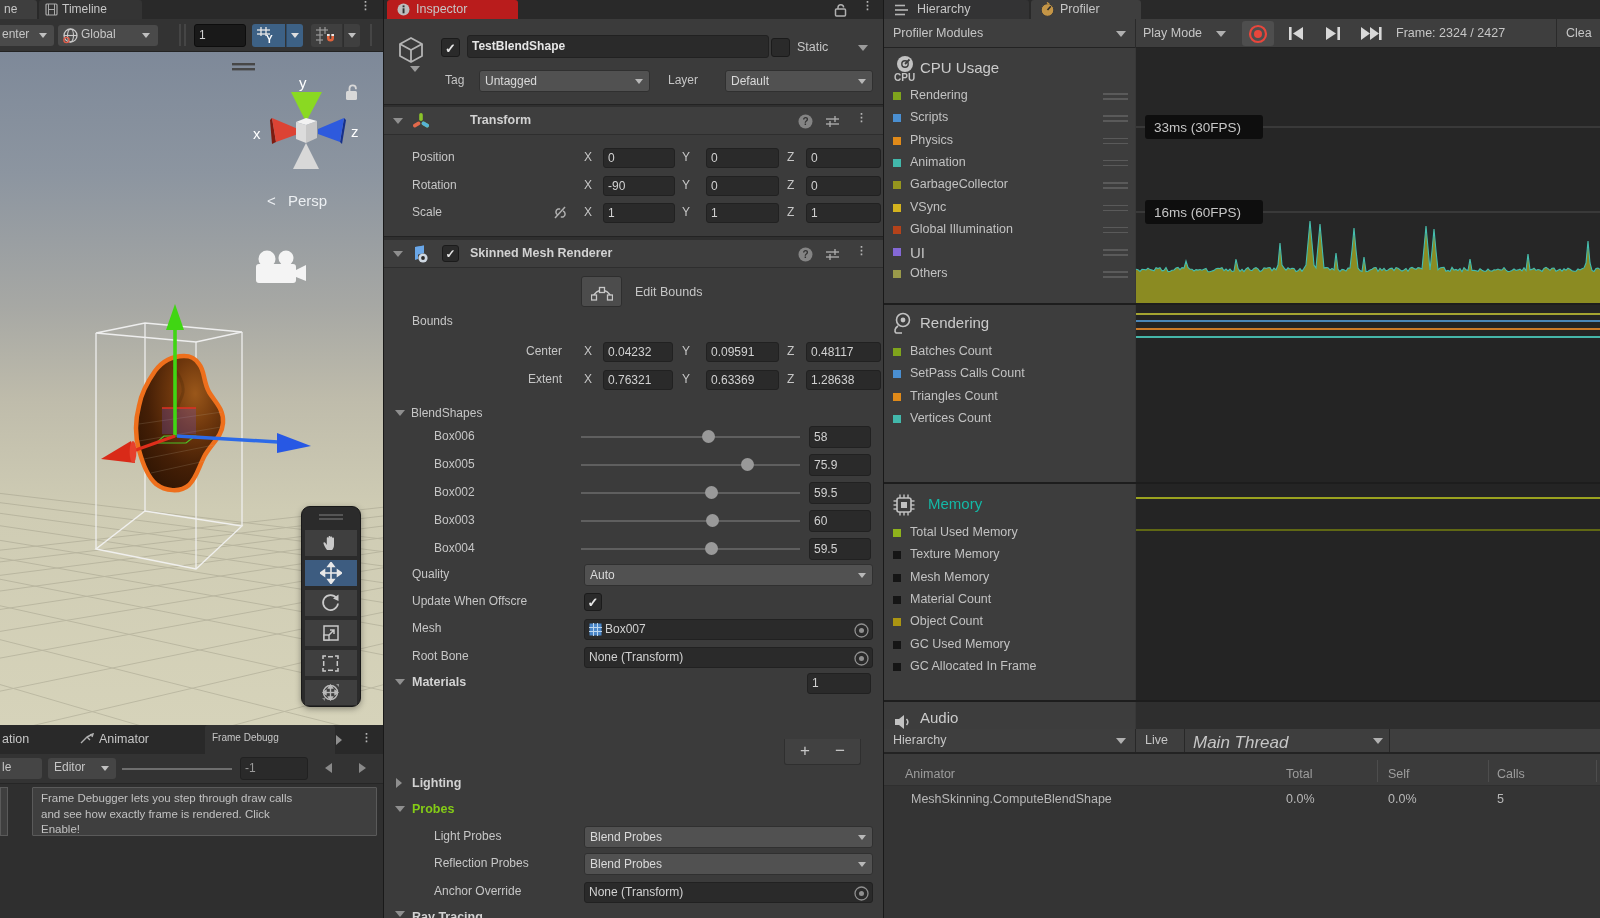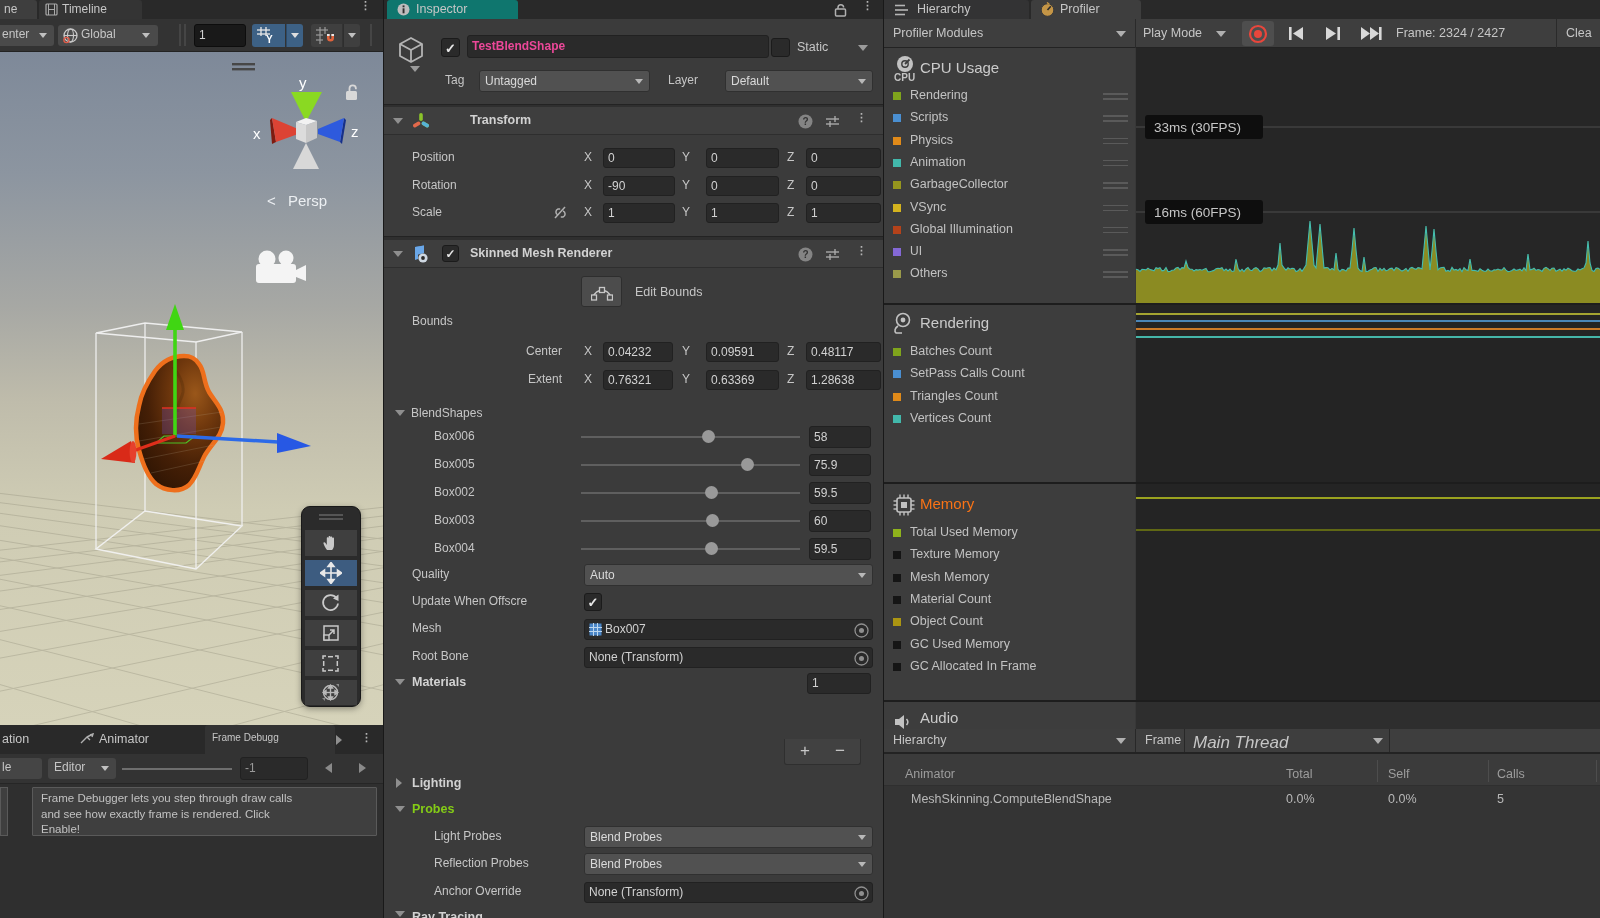--- a/index.html
+++ b/index.html
@@ -304,21 +304,21 @@
     <div class="abs" style="left:32px;top:62px;width:345px;height:49px;background:#3f3f3f;border:1px solid #5a5a5a;border-radius:1px;">
       <div class="abs" style="left:8px;top:3px;color:#c2c2c2;font-size:11.5px;line-height:15.5px;white-space:nowrap;">Frame Debugger lets you step through draw calls<br>and see how exactly frame is rendered. Click<br>Enable!</div>
     </div>
   </div>
 </div>
 
 <div class="abs" style="left:383px;top:0;width:1px;height:918px;background:#191919;"></div>
 
 <div class="abs" style="left:384px;top:0;width:499px;height:918px;background:#3b3b3b;overflow:hidden;">
   <div class="abs" style="left:0;top:0;width:499px;height:19px;background:#292929;"></div>
-  <div class="abs" style="left:3px;top:0;width:131px;height:19px;background:#0f766e;border-radius:3px 3px 0 0;">
+  <div class="abs" style="left:3px;top:0;width:131px;height:19px;background:#b91c1c;border-radius:3px 3px 0 0;">
     <svg class="abs" style="left:10px;top:3px" width="13" height="13" viewBox="0 0 13 13">
       <circle cx="6.5" cy="6.5" r="6" fill="#bdbdbd"></circle>
       <rect x="5.6" y="5.3" width="1.9" height="5" fill="#2e2e2e"></rect>
       <rect x="5.6" y="2.4" width="1.9" height="1.9" fill="#2e2e2e"></rect>
     </svg>
     <div class="abs txt" style="left:29px;top:2px;font-size:12.5px;">Inspector</div>
   </div>
   <svg class="abs" style="left:450px;top:3px" width="13" height="14" viewBox="0 0 13 14">
     <rect x="1.5" y="6" width="10" height="7" rx="1" fill="none" stroke="#b0b0b0" stroke-width="1.5"></rect>
     <path d="M4 6 v-1.5 a2.8 2.8 0 0 1 5.6 0" fill="none" stroke="#b0b0b0" stroke-width="1.5"></path>
@@ -328,21 +328,21 @@
   <svg class="abs" style="left:13px;top:36px" width="28" height="28" viewBox="0 0 28 28">
     <g fill="none" stroke="#b4b4b4" stroke-width="1.8" stroke-linejoin="round">
       <path d="M14 2 L25 8 L25 20 L14 26 L3 20 L3 8 Z"></path>
       <path d="M3 8 L14 14 L25 8 M14 14 L14 26"></path>
     </g>
   </svg>
   <div class="abs" style="left:26px;top:66px;width:0;height:0;border-left:5px solid transparent;border-right:5px solid transparent;border-top:6px solid #9b9b9b;"></div>
   <div class="abs chk" style="left:57px;top:38px;width:19px;height:19px;">
       <div class="tick" style="margin-top:2px;">✓</div>
     </div>
-  <div class="abs field" style="left:83px;top:35px;width:302px;height:23px;line-height:21px;font-weight:bold;color:#ec4899;">TestBlendShape</div>
+  <div class="abs field" style="left:83px;top:35px;width:302px;height:23px;line-height:21px;font-weight:bold;color:#e5e5e5;">TestBlendShape</div>
   <div class="abs chk" style="left:387px;top:38px;width:19px;height:19px;"></div>
   <div class="abs txt" style="left:413px;top:40px;font-size:12.5px;">Static</div>
   <div class="abs" style="left:474px;top:45px;width:0;height:0;border-left:5px solid transparent;border-right:5px solid transparent;border-top:6px solid #9b9b9b;"></div>
   <div class="abs txt" style="left:61px;top:73px;">Tag</div>
   <div class="abs drop" style="left:95px;top:70px;width:171px;height:22px;line-height:20px;">Untagged<span class="ar"></span></div>
   <div class="abs txt" style="left:284px;top:73px;">Layer</div>
   <div class="abs drop" style="left:341px;top:70px;width:148px;height:22px;line-height:20px;">Default<span class="ar"></span></div>
 
   <div class="abs" style="left:0;top:104px;width:499px;height:3px;background:#2f2f2f;border-top:1px solid #232323;"></div>
   <div class="abs" style="left:0;top:107px;width:499px;height:28px;background:#3e3e3e;border-bottom:1px solid #2e2e2e;">
@@ -607,21 +607,21 @@
   <div class="abs" style="left:219px;top:187.20000000000002px;width:25px;height:1.5px;background:#5a5a5a;"></div>
   <div class="abs sq" style="left:9px;top:203.50000000000003px;background:#d4b31e;"></div>
   <div class="abs txt" style="left:26px;top:199.50000000000003px;font-size:12.5px;color:#c2c2c2;">VSync</div>
   <div class="abs" style="left:219px;top:204.50000000000003px;width:25px;height:1.5px;background:#5a5a5a;"></div>
   <div class="abs" style="left:219px;top:209.50000000000003px;width:25px;height:1.5px;background:#5a5a5a;"></div>
   <div class="abs sq" style="left:9px;top:225.80000000000004px;background:#b4421a;"></div>
   <div class="abs txt" style="left:26px;top:221.80000000000004px;font-size:12.5px;color:#c2c2c2;">Global Illumination</div>
   <div class="abs" style="left:219px;top:226.80000000000004px;width:25px;height:1.5px;background:#5a5a5a;"></div>
   <div class="abs" style="left:219px;top:231.80000000000004px;width:25px;height:1.5px;background:#5a5a5a;"></div>
   <div class="abs sq" style="left:9px;top:248.10000000000005px;background:#8468d6;"></div>
-  <div class="abs txt" style="left:26px;top:244.10000000000005px;font-size:12px;color:#c2c2c2;">UI</div>
+  <div class="abs txt" style="left:26px;top:244.10000000000005px;font-size:15px;color:#c2c2c2;">UI</div>
   <div class="abs" style="left:219px;top:249.10000000000005px;width:25px;height:1.5px;background:#5a5a5a;"></div>
   <div class="abs" style="left:219px;top:254.10000000000005px;width:25px;height:1.5px;background:#5a5a5a;"></div>
   <div class="abs sq" style="left:9px;top:270.40000000000003px;background:#9a9a4a;"></div>
   <div class="abs txt" style="left:26px;top:266.40000000000003px;font-size:12.5px;color:#c2c2c2;">Others</div>
   <div class="abs" style="left:219px;top:271.40000000000003px;width:25px;height:1.5px;background:#5a5a5a;"></div>
   <div class="abs" style="left:219px;top:276.40000000000003px;width:25px;height:1.5px;background:#5a5a5a;"></div>
   <svg class="abs" style="left:0;top:0" width="716" height="918" viewBox="0 0 716 918">
     <line x1="252" y1="127" x2="716" y2="127" stroke="#4d4d4d" stroke-width="1"></line>
     <line x1="252" y1="212" x2="716" y2="212" stroke="#4d4d4d" stroke-width="1"></line>
     <polygon points="252,303 252,269.3 254,269.8 256,271.4 258,269.3 260,269.5 262,269.9 264,268.1 266,269.6 268,270.1 270,270.8 272,267.7 274,268.6 276,267.7 278,270.9 280,270.4 282,267.5 284,271.6 286,271.5 288,270.2 290,270.0 292,268.0 294,267.4 296,269.6 298,267.6 300,268.1 302,261.0 304,267.4 306,269.3 308,269.2 310,271.0 312,269.6 314,270.1 316,269.5 318,270.2 320,269.3 322,268.5 324,271.7 326,271.7 328,271.0 330,270.4 332,268.7 334,268.3 336,268.6 338,267.6 340,270.7 342,269.1 344,271.0 346,269.0 348,271.5 350,271.0 352,259.0 354,268.2 356,271.3 358,269.4 360,271.6 362,269.0 364,267.6 366,270.1 368,270.7 370,268.5 372,267.7 374,268.8 376,271.5 378,270.6 380,267.8 382,268.4 384,267.7 386,267.6 388,270.8 390,268.1 392,269.8 394,265.0 396,243.0 398,265.0 400,267.9 402,270.1 404,267.8 406,269.2 408,268.2 410,268.5 412,271.6 414,270.8 416,268.6 418,271.2 420,268.2 422,265.0 424,243.0 426,221.0 428,243.0 430,265.0 432,268.0 434,246.0 436,224.0 438,246.0 440,268.0 442,267.6 444,267.7 446,269.9 448,268.4 450,269.9 452,253.0 454,269.3 456,271.5 458,269.4 460,269.8 462,271.1 464,268.1 466,268.0 468,250.0 470,228.0 472,250.0 474,268.1 476,270.6 478,271.4 480,257.0 482,271.5 484,271.2 486,270.0 488,269.2 490,267.8 492,267.5 494,271.5 496,268.3 498,270.4 500,268.4 502,270.9 504,269.9 506,268.6 508,268.1 510,270.5 512,267.6 514,268.3 516,269.8 518,271.1 520,270.0 522,268.5 524,271.3 526,268.2 528,267.4 530,268.5 532,269.3 534,267.6 536,268.1 538,268.9 540,248.0 542,226.0 544,248.0 546,270.0 548,251.0 550,229.0 552,251.0 554,269.9 556,267.9 558,267.5 560,267.4 562,271.3 564,270.4 566,271.5 568,267.4 570,270.1 572,269.4 574,270.5 576,268.7 578,271.7 580,267.6 582,269.7 584,270.5 586,259.0 588,270.5 590,270.4 592,270.8 594,271.3 596,268.8 598,270.3 600,271.3 602,271.1 604,269.1 606,270.8 608,271.1 610,269.8 612,270.0 614,269.0 616,269.9 618,270.0 620,267.7 622,270.1 624,271.7 626,271.2 628,270.5 630,269.0 632,270.5 634,269.9 636,269.2 638,271.0 640,267.7 642,270.6 644,254.0 646,269.9 648,269.4 650,268.3 652,270.4 654,269.5 656,270.0 658,271.4 660,268.4 662,267.3 664,268.6 666,270.3 668,268.2 670,268.0 672,271.3 674,270.2 676,269.2 678,271.2 680,268.7 682,270.2 684,268.2 686,269.2 688,270.8 690,271.3 692,271.2 694,269.0 696,269.9 698,268.7 700,267.9 702,263.0 704,241.0 706,263.0 708,270.4 710,271.5 712,268.5 714,268.0 716,269.3 716,303" fill="#8b8b22"></polygon>
@@ -668,21 +668,21 @@
         <line x1="12" y1="19" x2="12" y2="22.5"></line>
         <line x1="16" y1="19" x2="16" y2="22.5"></line>
       <line x1="5" y1="8" x2="1.5" y2="8"></line>
         <line x1="5" y1="12" x2="1.5" y2="12"></line>
         <line x1="5" y1="16" x2="1.5" y2="16"></line>
       <line x1="19" y1="8" x2="22.5" y2="8"></line>
         <line x1="19" y1="12" x2="22.5" y2="12"></line>
         <line x1="19" y1="16" x2="22.5" y2="16"></line>
     </g>
   </svg>
-  <div class="abs" style="left:36px;top:495px;color:#f97316;font-size:15px;">Memory</div>
+  <div class="abs" style="left:44px;top:495px;color:#14b8a6;font-size:15px;">Memory</div>
   <div class="abs sq" style="left:9px;top:529px;background:#8fb31c;"></div>
   <div class="abs txt" style="left:26px;top:525px;font-size:12.5px;color:#c2c2c2;">Total Used Memory</div>
   <div class="abs sq" style="left:9px;top:551.3px;background:#151515;"></div>
   <div class="abs txt" style="left:26px;top:547.3px;font-size:12.5px;color:#c2c2c2;">Texture Memory</div>
   <div class="abs sq" style="left:9px;top:573.5999999999999px;background:#151515;"></div>
   <div class="abs txt" style="left:26px;top:569.5999999999999px;font-size:12.5px;color:#c2c2c2;">Mesh Memory</div>
   <div class="abs sq" style="left:9px;top:595.8999999999999px;background:#151515;"></div>
   <div class="abs txt" style="left:26px;top:591.8999999999999px;font-size:12.5px;color:#c2c2c2;">Material Count</div>
   <div class="abs sq" style="left:9px;top:618.1999999999998px;background:#ab9512;"></div>
   <div class="abs txt" style="left:26px;top:614.1999999999998px;font-size:12.5px;color:#c2c2c2;">Object Count</div>
@@ -699,21 +699,21 @@
   <div class="abs" style="left:252px;top:702px;width:464px;height:27px;background:#2e2e2e;"></div>
   <svg class="abs" style="left:10px;top:714px" width="18" height="16" viewBox="0 0 18 16">
     <polygon points="1,5 5,5 10,1 10,15 5,11 1,11" fill="#c2c2c2"></polygon>
     <path d="M12.5 5 a4.5 4.5 0 0 1 0 6" fill="none" stroke="#c2c2c2" stroke-width="1.5"></path>
   </svg>
   <div class="abs" style="left:36px;top:709px;color:#cbcbcb;font-size:15px;">Audio</div>
   <div class="abs" style="left:0;top:729px;width:716px;height:23px;background:#3e3e3e;"></div>
   <div class="abs txt" style="left:9px;top:733px;font-size:12.5px;">Hierarchy</div>
   <div class="abs" style="left:232px;top:738px;width:0;height:0;border-left:5px solid transparent;border-right:5px solid transparent;border-top:6px solid #b0b0b0;"></div>
   <div class="abs" style="left:251px;top:729px;width:1px;height:23px;background:#282828;"></div>
-  <div class="abs txt" style="left:261px;top:733px;font-size:12.5px;">Frame</div>
+  <div class="abs txt" style="left:261px;top:733px;font-size:12.5px;">Live</div>
   <div class="abs" style="left:300px;top:729px;width:1px;height:23px;background:#282828;"></div>
   <div class="abs txt" style="left:309px;top:733px;font-size:17px;font-style:italic;">Main Thread</div>
   <div class="abs" style="left:489px;top:738px;width:0;height:0;border-left:5px solid transparent;border-right:5px solid transparent;border-top:6px solid #b0b0b0;"></div>
   <div class="abs" style="left:505px;top:729px;width:1px;height:23px;background:#282828;"></div>
   <div class="abs" style="left:0;top:752px;width:716px;height:2px;background:#232323;"></div>
   <div class="abs" style="left:0;top:754px;width:716px;height:32px;background:#3b3b3b;border-bottom:1px solid #2f2f2f;"></div>
   <div class="abs" style="left:0;top:786px;width:716px;height:132px;background:#343434;"></div>
   <div class="abs" style="left:21px;top:767px;color:#9d9d9d;font-size:12.5px;">Animator</div>
   <div class="abs" style="left:402px;top:767px;color:#9d9d9d;font-size:12.5px;">Total</div>
   <div class="abs" style="left:504px;top:767px;color:#9d9d9d;font-size:12.5px;">Self</div>

